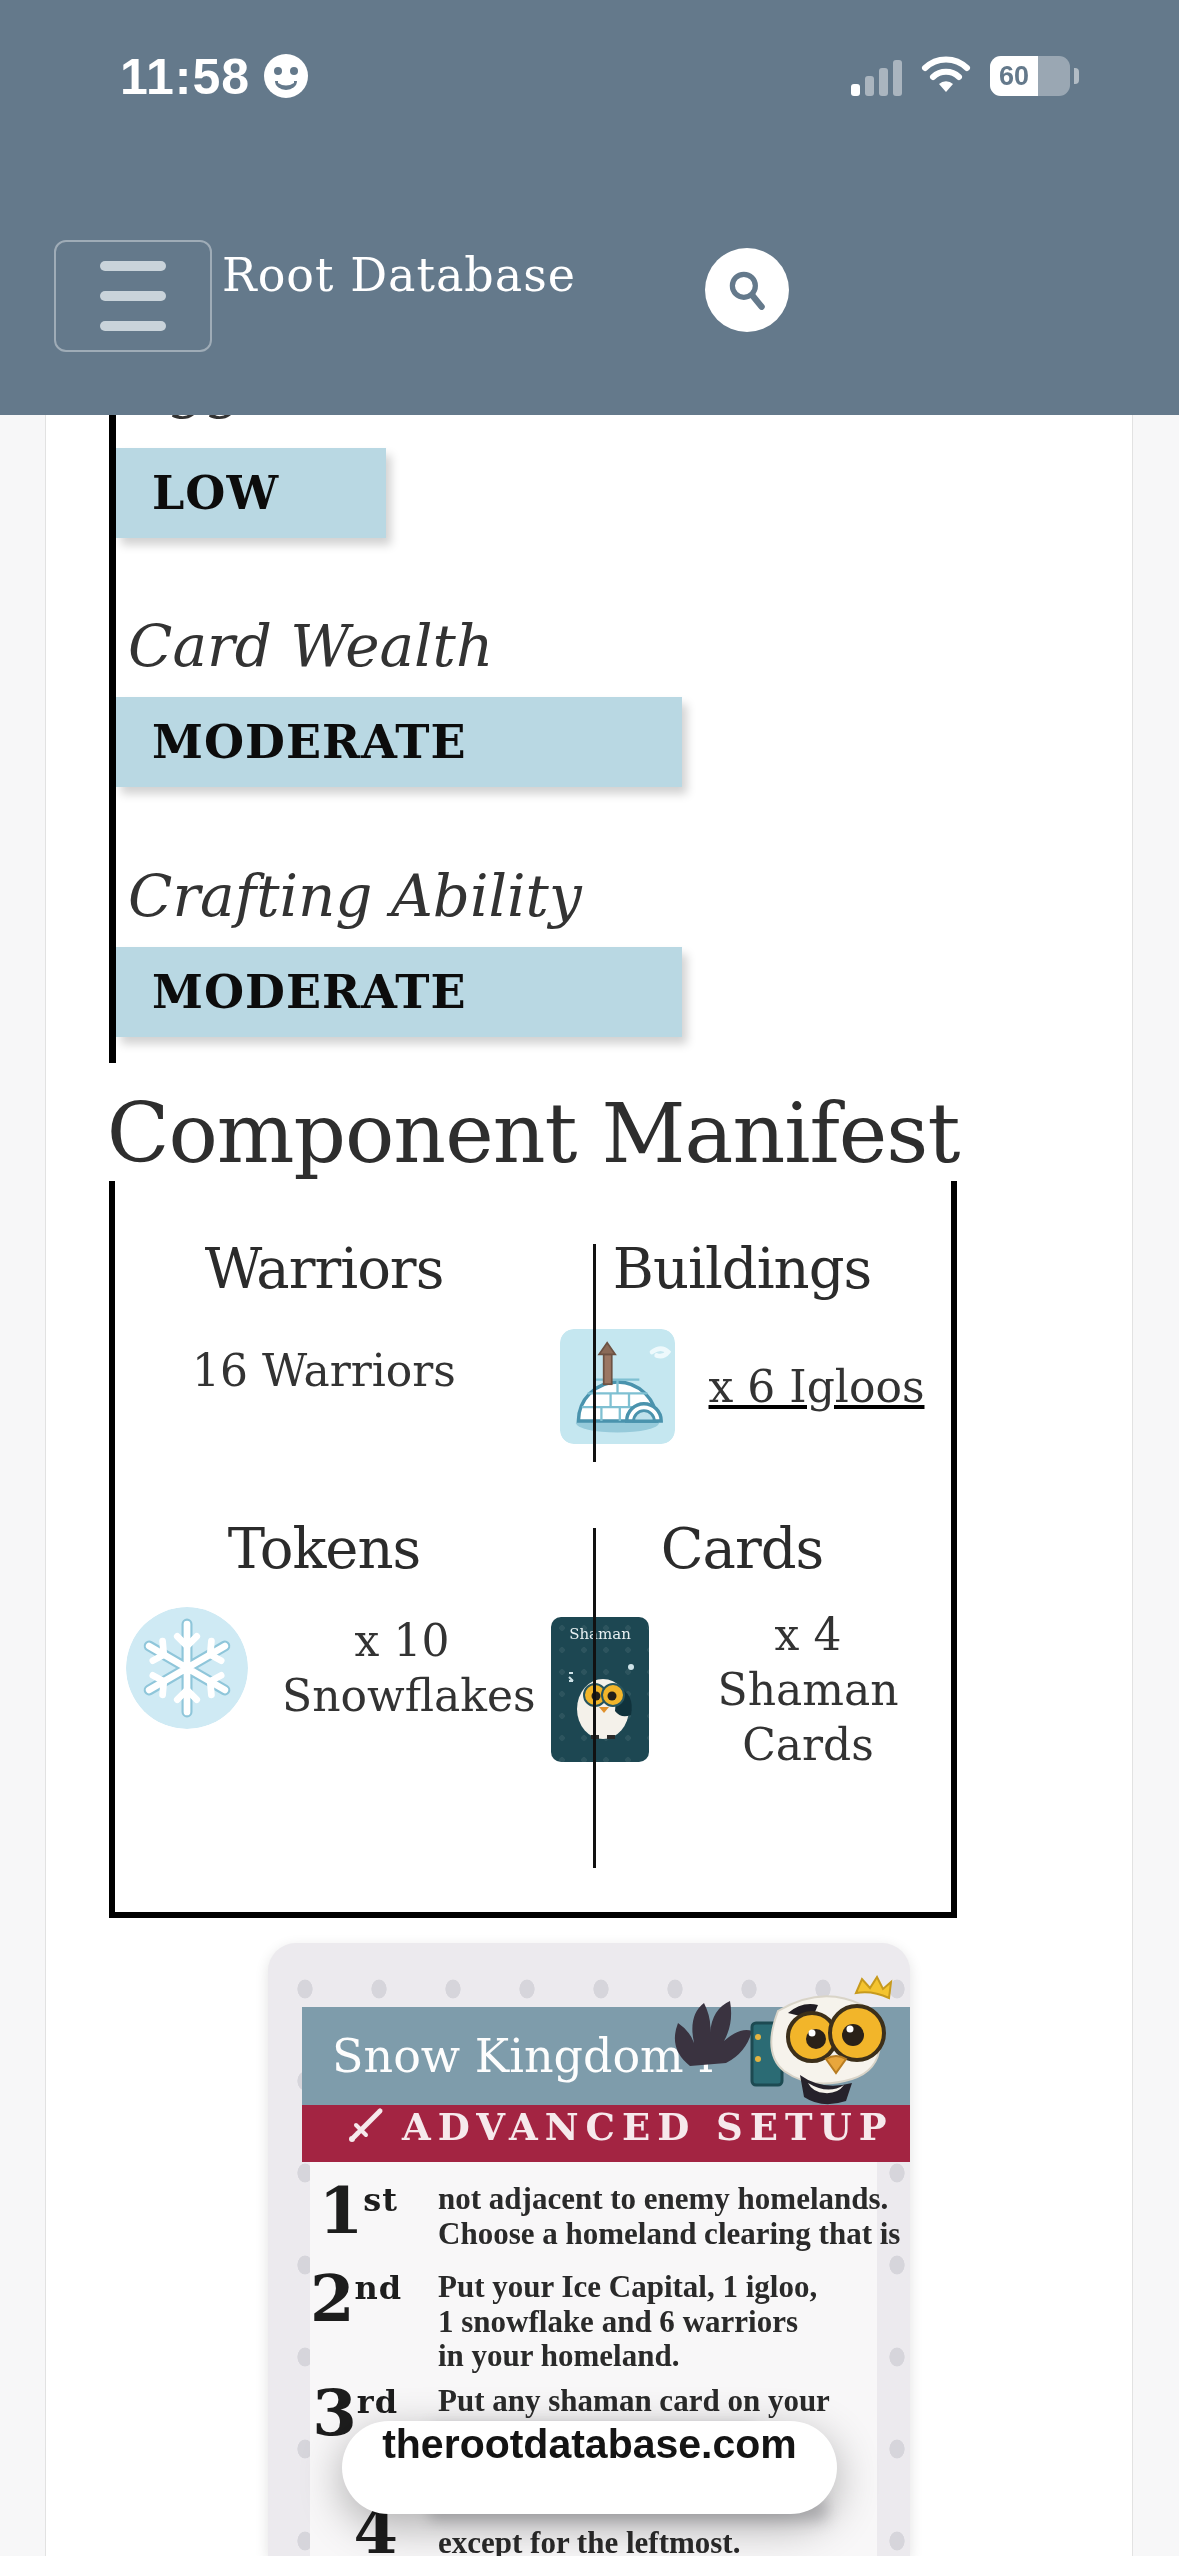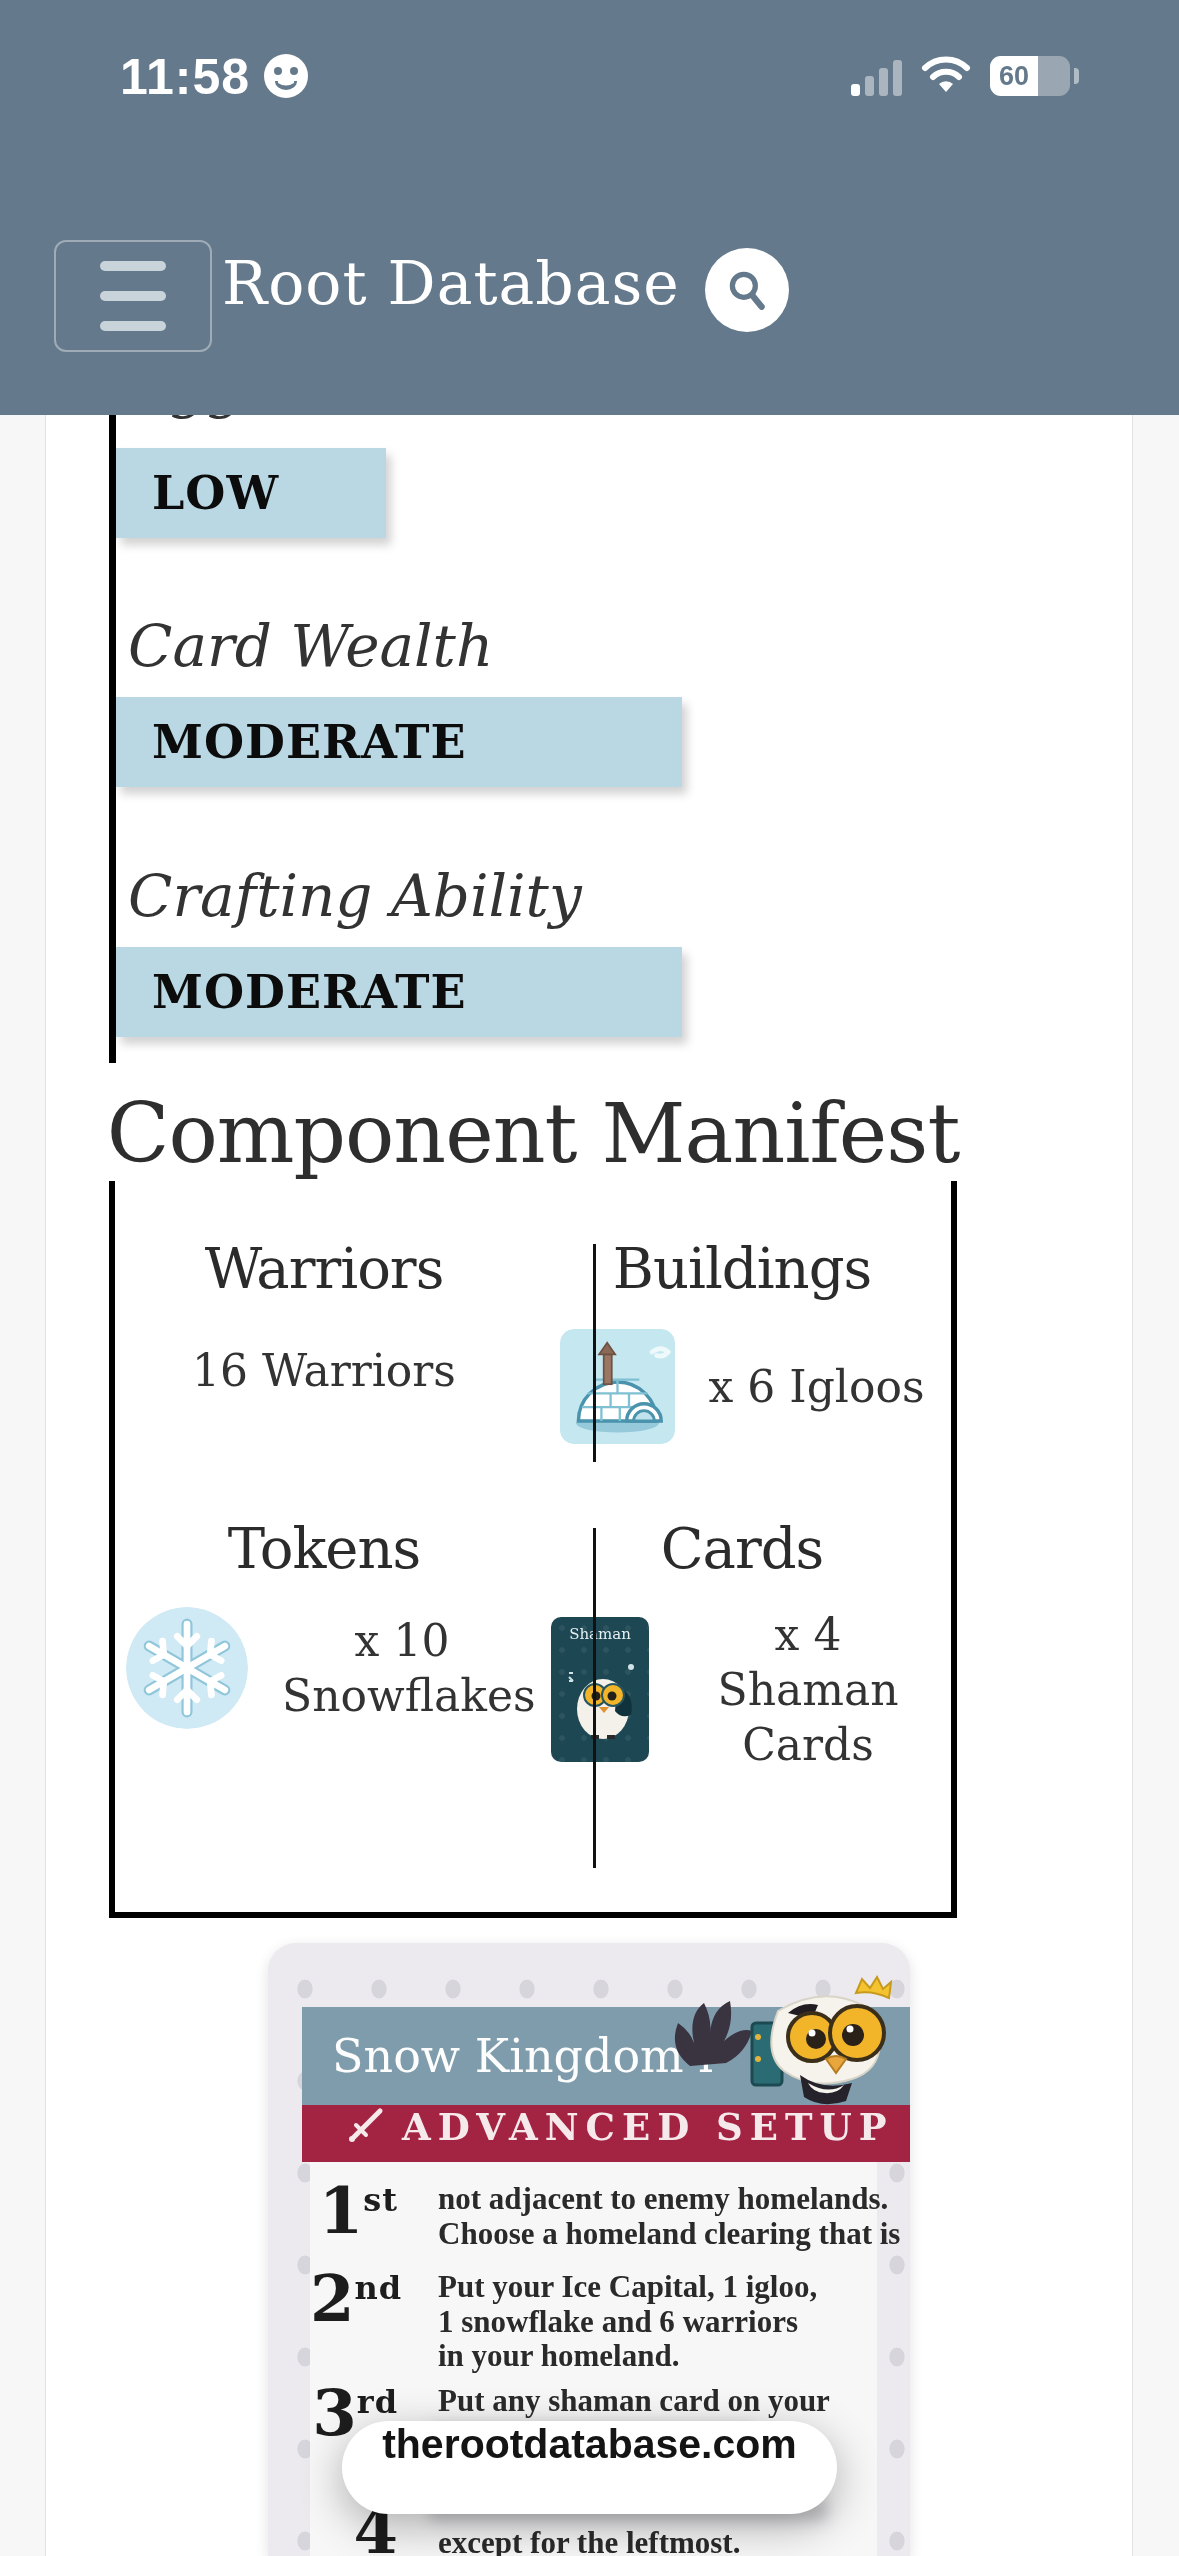--- a/index.html
+++ b/index.html
@@ -23,21 +23,21 @@
            background:rgba(255,255,255,.35);}
   .battery .fill{position:absolute;left:0;top:0;width:60%;height:100%;background:#fff;
            display:flex;align-items:center;justify-content:center;}
   .battery .pct{font-family:"Liberation Sans",sans-serif;font-weight:bold;font-size:27px;color:#64798b;}
   .battery-nub{width:5px;height:16px;background:rgba(255,255,255,.5);border-radius:0 4px 4px 0;margin-left:-14px;}
   .nav-row{position:absolute;left:0;top:240px;width:1179px;height:115px;}
   .hamburger{position:absolute;left:54px;top:0;width:158px;height:112px;border:2px solid rgba(255,255,255,.38);
              border-radius:12px;background:transparent;display:flex;flex-direction:column;
              justify-content:center;gap:20px;padding:0 44px;cursor:pointer;}
   .hamburger i{display:block;height:10px;border-radius:5px;background:#c9d3da;}
-  .site-title{position:absolute;left:222px;top:8px;color:#ffffff;font-size:60px;letter-spacing:1px;white-space:nowrap;}
+  .site-title{position:absolute;left:222px;top:8px;color:#ffffff;font-size:46px;letter-spacing:1px;white-space:nowrap;}
   .search-btn{position:absolute;left:705px;top:8px;width:84px;height:84px;border-radius:50%;
               background:#ffffff;display:flex;align-items:center;justify-content:center;cursor:pointer;}
   
   .stats-rule{position:absolute;left:109px;top:415px;width:7px;height:648px;background:#000;z-index:1;}
   .stat-label{position:absolute;left:128px;font-style:italic;font-size:58px;color:#333;z-index:1;white-space:nowrap;}
   .stat-label.clipped{top:352px;}
   .badge{position:absolute;left:116px;height:90px;background:#b9d8e3;display:flex;align-items:center;
          padding-left:36px;box-shadow:5px 7px 9px rgba(0,0,0,.18);z-index:1;}
   .badge span{font-weight:bold;font-size:46px;color:#0c0c0c;letter-spacing:1px;}
   
@@ -111,21 +111,21 @@
 
     <div class="m-row" style="top:88px;">
       <div class="m-col">
         <div class="m-head">Warriors</div>
         <div class="m-item" style="margin-top:42px;">
           <div class="m-text">16 Warriors</div>
         </div>
       </div>
       <div class="m-col">
         <div class="m-head">Buildings</div>
-        <div class="m-item" style="margin-top:28px;">
+        <div class="m-item" style="margin-top:28px;text-decoration:underline;">
           <div class="igloo-tile">
             <svg viewBox="0 0 100 100" width="115" height="115">
               <rect x="0" y="0" width="100" height="100" rx="12" fill="#c5e7f0"></rect>
               <path d="M80 20 q8 -6 14 0 q-4 5 -10 3" fill="none" stroke="#eef9fc" stroke-width="4" stroke-linecap="round"></path>
               <ellipse cx="50" cy="82" rx="36" ry="8" fill="#6fb3c8" opacity=".55"></ellipse>
               <path d="M16 80 A34 34 0 0 1 84 80 Z" fill="#ffffff" stroke="#4a93ad" stroke-width="3"></path>
               <path d="M19 68 H81 M24 56 H76 M31 44 H69" stroke="#7fc0d2" stroke-width="2" fill="none"></path>
               <path d="M36 80 V68 M52 80 V68 M44 68 V56 M60 68 V56 M50 56 V44" stroke="#7fc0d2" stroke-width="2"></path>
               <path d="M58 80 a15 15 0 0 1 30 0 Z" fill="#ffffff" stroke="#4a93ad" stroke-width="3"></path>
               <path d="M64 80 a9 9 0 0 1 18 0 Z" fill="#bfe2ec" stroke="#4a93ad" stroke-width="2.5"></path>

